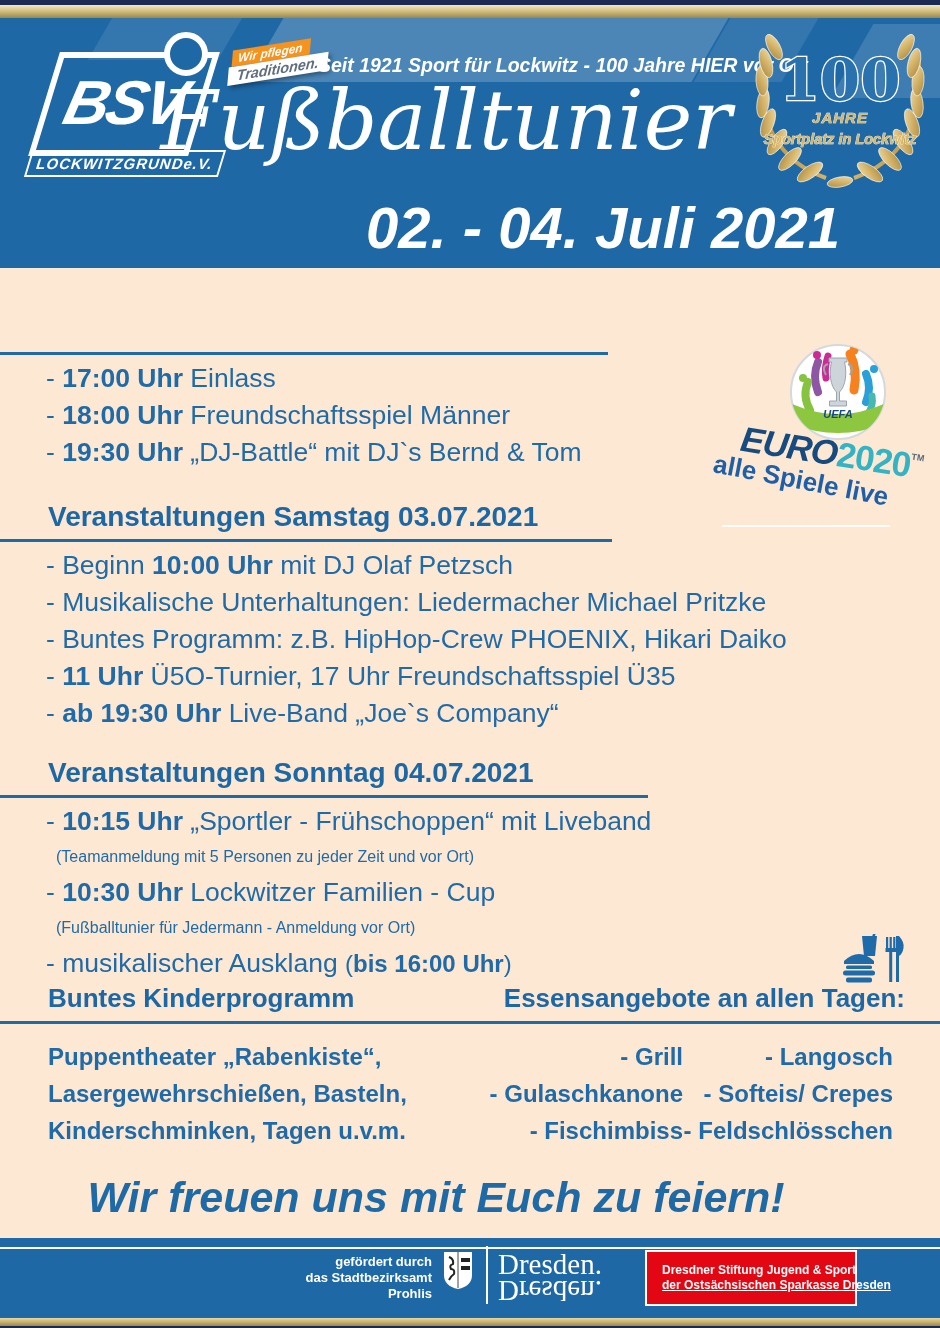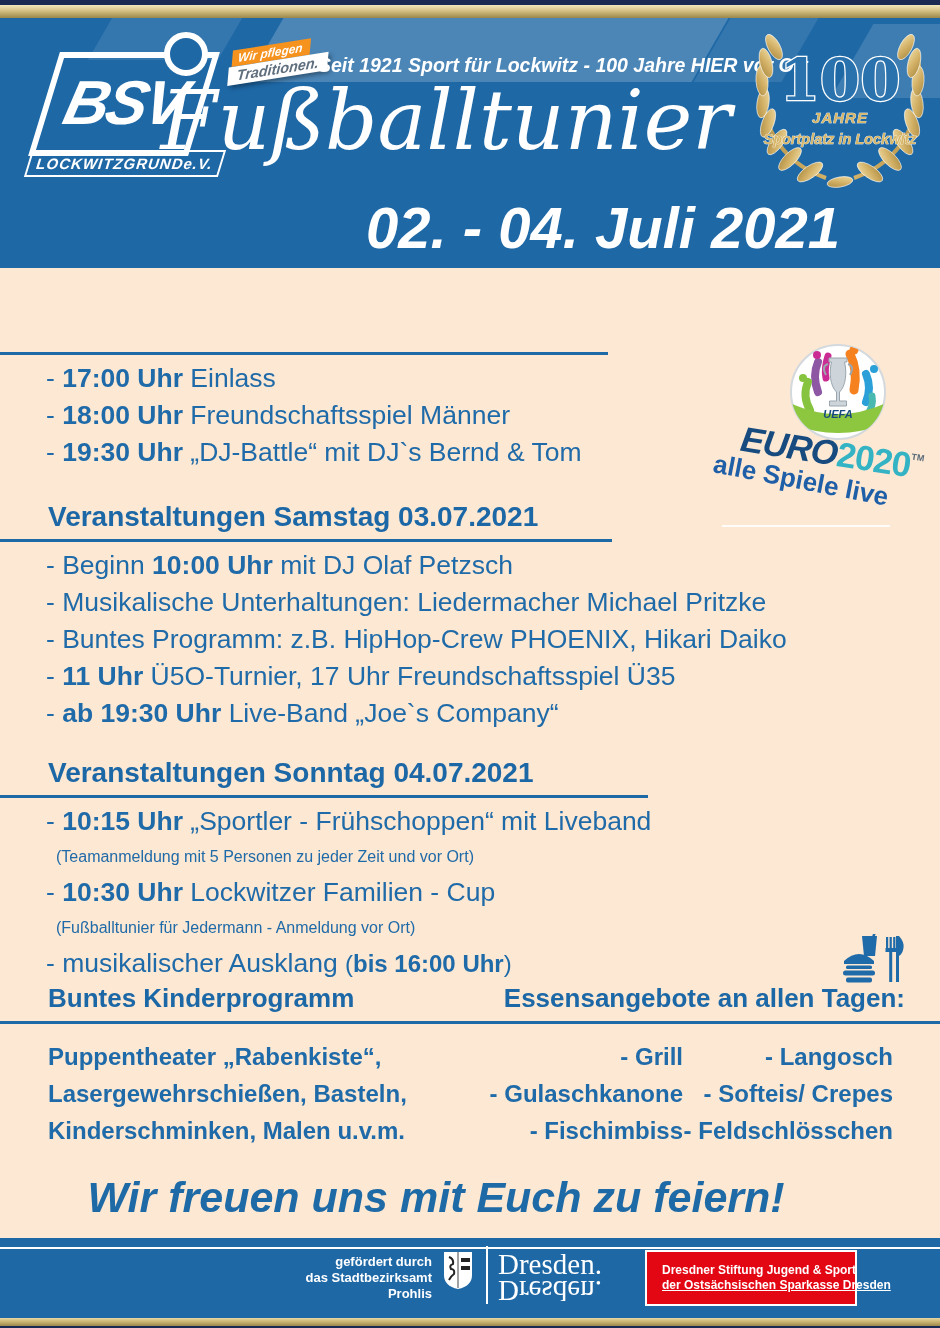--- a/index.html
+++ b/index.html
@@ -222,21 +222,21 @@
         <path d="M63,2 q5.5,6 4.5,12 q-1,6 -4.5,8 l0,26 h-3 l0,-46 z"></path>
       </g>
     </svg>
 
     <div class="kids-head">Buntes Kinderprogramm</div>
     <div class="food-head">Essensangebote an allen Tagen:</div>
     <div class="rule" id="full-rule"></div>
     <div class="kids-list">
         <div>Puppentheater „Rabenkiste“,</div>
         <div>Lasergewehrschießen, Basteln,</div>
-        <div>Kinderschminken, Malen u.v.m.</div>
+        <div>Kinderschminken, Tagen u.v.m.</div>
       </div>
     <div class="food-col food-col1">
         <div>- Grill</div>
         <div>- Gulaschkanone</div>
         <div>- Fischimbiss</div>
       </div>
     <div class="food-col food-col2">
         <div>- Langosch</div>
         <div>- Softeis/ Crepes</div>
         <div>- Feldschlösschen</div>

